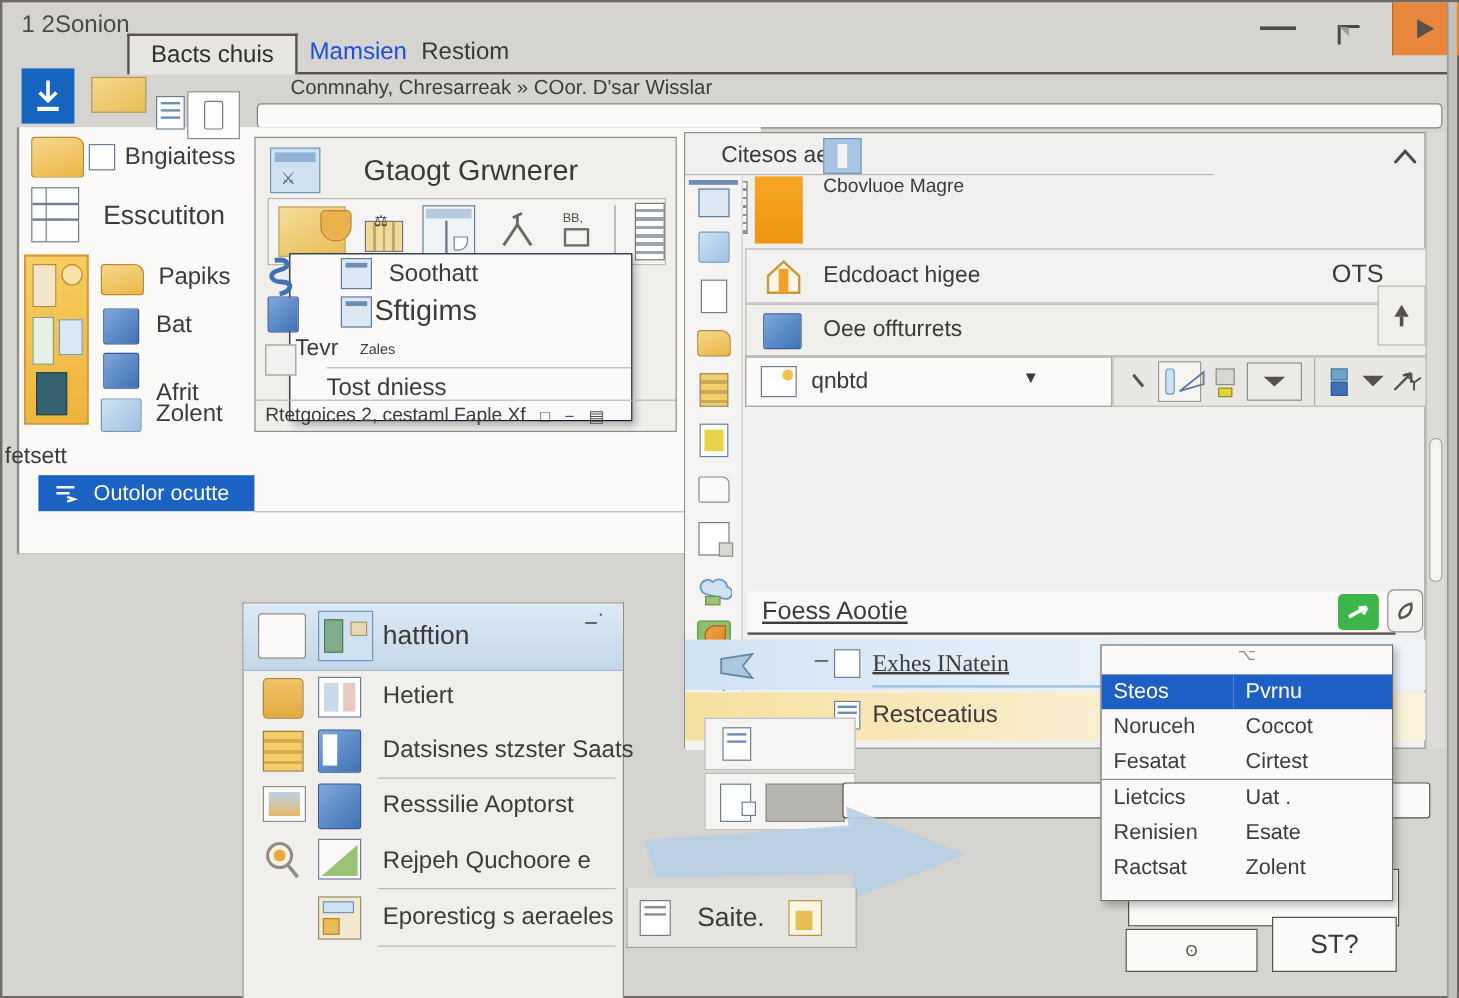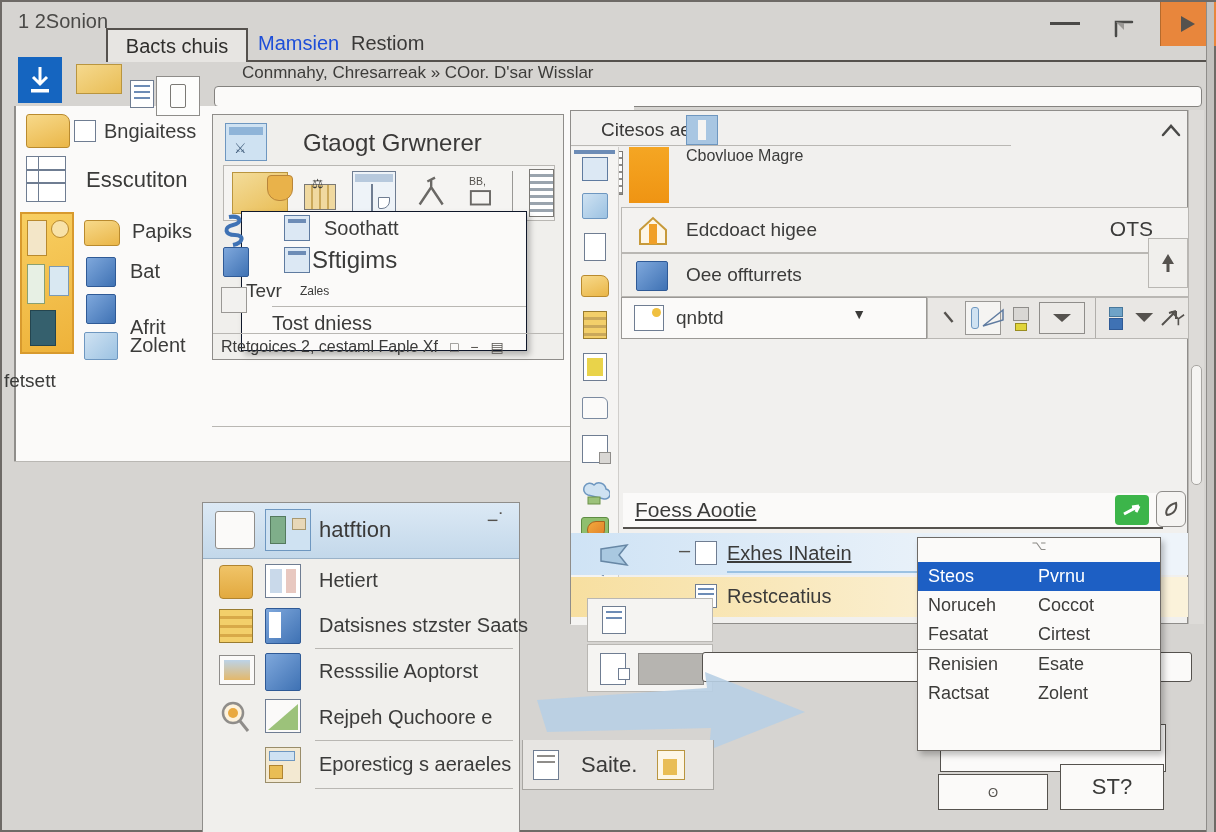--- a/index.html
+++ b/index.html
@@ -101,20 +101,26 @@
   <div class="abs txt" style="left:128px; top:258px; font-size:20px;">Bat</div>
 
   <div class="abs bluebox" style="left:84px; top:292px; width:30px; height:30px;"></div>
   <div class="abs txt" style="left:128px; top:294px; font-size:20px;margin-top:20px;">Afrit</div>
 
   <div class="abs ltbluebox" style="left:82px; top:330px; width:34px; height:28px;"></div>
   <div class="abs txt" style="left:128px; top:332px; font-size:20px;">Zolent</div>
 
   <div class="abs txt" style="left:2px; top:368px; font-size:19px;">fetsett</div>
 
+  <div class="abs" style="left:30px; top:394px; width:180px; height:30px; background:#1b62c2; display:flex; align-items:center;">
+    <svg width="30" height="22" viewBox="0 0 30 22" style="margin-left:10px;">
+      <path d="M5 6 H20 M5 11 H16 M14 14 L20 16 L14 18" stroke="#fff" stroke-width="2" fill="none"></path>
+    </svg>
+    <span class="txt" style="color:#fff; font-size:18px; margin-left:6px;">Outolor ocutte</span>
+  </div>
 
   <div class="abs panel" style="left:210px; top:112px; width:352px; height:246px;">
 
     <div class="abs" style="left:12px; top:8px; width:42px; height:38px; background:#cfe2f2; border:1.5px solid #6e97c0;">
       <div style="position:absolute; left:3px; top:3px; right:3px; height:8px; background:#8fb4d8;"></div>
       <div style="position:absolute; left:8px; top:16px; font-size:14px; color:#44607e;">⚔</div>
     </div>
     <div class="abs txt" style="left:90px; top:14px; font-size:24px; color:#3a3938;">Gtaogt Grwnerer</div>
 
     <div class="abs" style="left:10px; top:50px; width:332px; height:56px; background:#f5f4f2; border:1px solid #b9b7b3; display:flex; align-items:center; gap:16px; padding-left:8px;">
@@ -282,21 +288,21 @@
         <path d="M13 3 C4 5 2 12 4 15 C12 14 14 8 13 3 Z" fill="none" stroke="#55524e" stroke-width="2"></path>
       </svg>
     </div>
 
     <div class="abs" style="left:0; top:422px; width:618px; height:42px; background:linear-gradient(90deg,#cfe3f5,#eef4fa 70%);">
       <svg width="36" height="28" viewBox="0 0 36 28" style="position:absolute; left:26px; top:8px;">
         <path d="M4 8 L30 4 L22 14 L30 24 L4 20 Z" fill="#a9c8e0" stroke="#6787a5" stroke-width="1.5"></path>
       </svg>
       <span style="position:absolute; left:108px; top:6px; font-size:20px; color:#55524e;">–</span>
       <div class="doc-icon" style="position:absolute; left:124px; top:8px; width:22px; height:24px;"></div>
-      <span class="txt" style="position:absolute; left:156px; top:9px; font-size:20px; text-decoration:underline;">Exhes INatein</span>
+      <span class="txt" style="position:absolute; left:156px; top:9px; font-size:20px; text-decoration:underline;font-family:Liberation Serif, serif;">Exhes INatein</span>
       <div style="position:absolute; left:156px; top:38px; width:210px; height:2px; background:#9cc2e2;"></div>
     </div>
 
     <div class="abs" style="left:0; top:466px; width:618px; height:40px; background:linear-gradient(90deg,#f7dfa0,#fbf2da 70%);">
       <div class="doc-icon" style="position:absolute; left:124px; top:7px; width:22px; height:24px;">
         <div style="margin:3px 2px; height:2px; background:#6d8cb6;"></div>
         <div style="margin:3px 2px; height:2px; background:#6d8cb6;"></div>
       </div>
       <span class="txt" style="position:absolute; left:156px; top:8px; font-size:20px;">Restceatius</span>
     </div>
@@ -433,20 +439,24 @@
       <tr class="menu-row">
         <td>Fesatat</td>
         <td>Cirtest</td>
       </tr>
       <tr>
         <td colspan="2" style="padding:0;">
               <div class="sep" style="background:#8f8d8a;"></div>
             </td>
       </tr>
       <tr class="menu-row">
+        <td>Lietcics</td>
+        <td>Uat .</td>
+      </tr>
+      <tr class="menu-row">
         <td>Renisien</td>
         <td>Esate</td>
       </tr>
       <tr class="menu-row">
         <td>Ractsat</td>
         <td>Zolent</td>
       </tr>
     </tbody>
       </table>
   </div>

